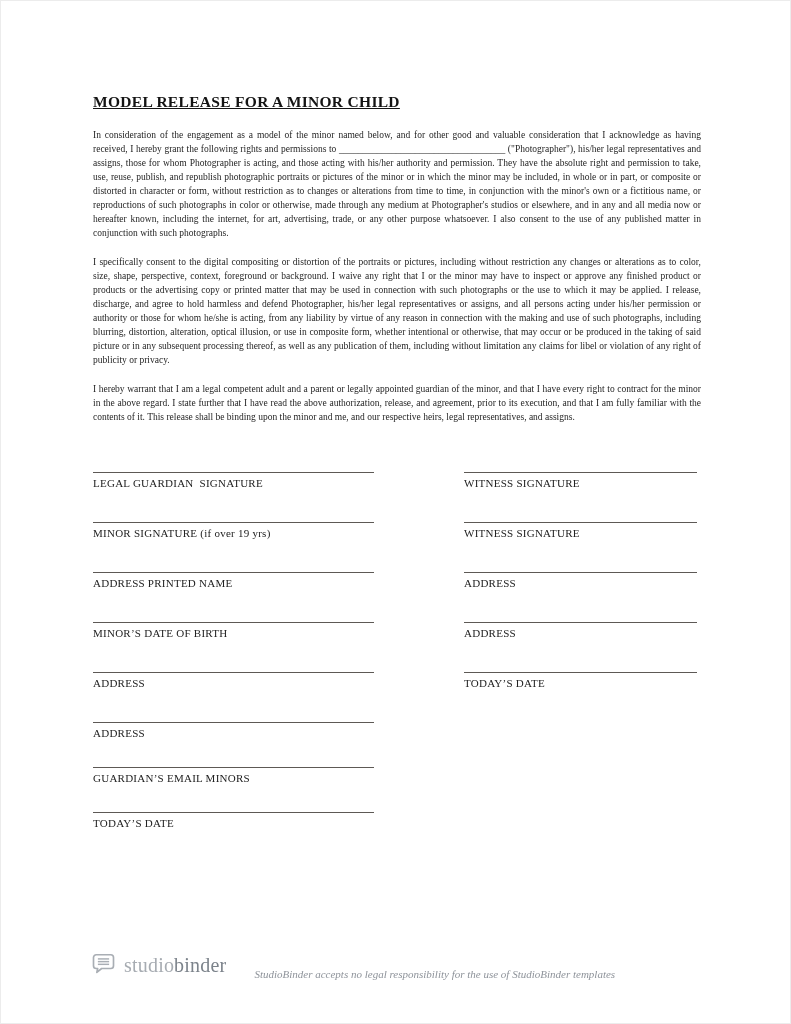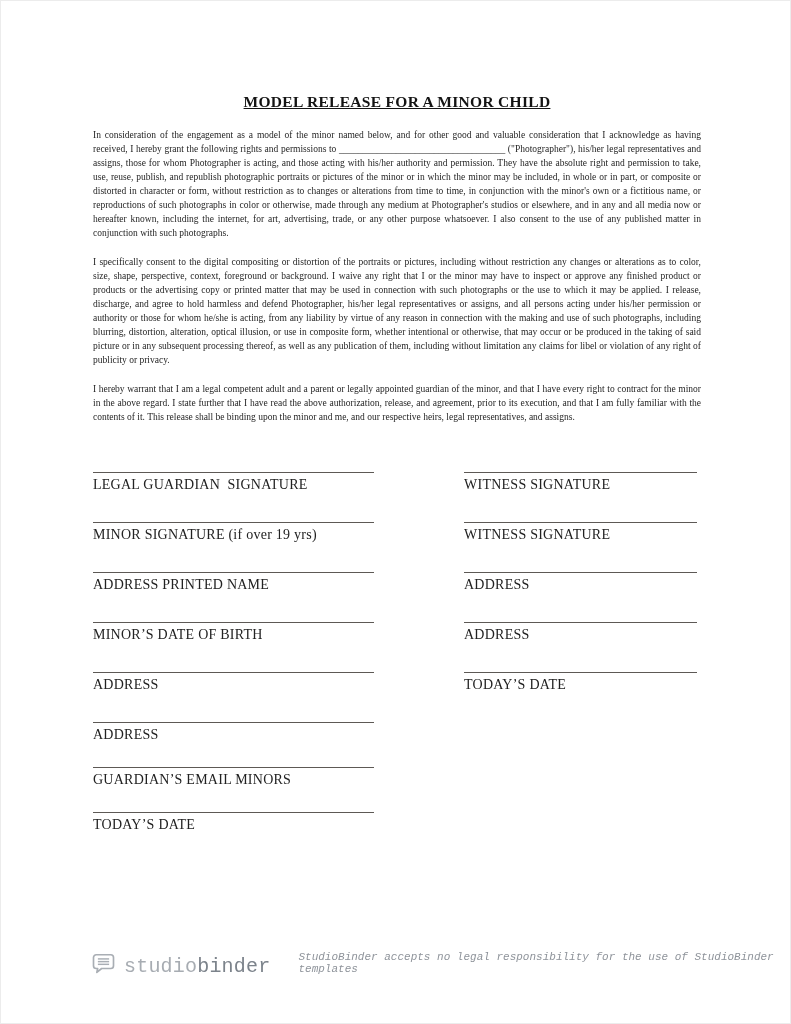--- a/index.html
+++ b/index.html
@@ -16,21 +16,21 @@
   }
   .content {
     position: absolute;
     left: 92px;
     top: 92px;
     width: 608px;
   }
   .doc-title {
     font-size: 15.5px;
     font-weight: bold;
-    text-align: center;
+    text-align: left;
     text-decoration: underline;
     letter-spacing: 0.3px;
     color: #141414;
     margin-bottom: 17px;
   }
   .doc-paragraph {
     font-size: 9.5px;
     line-height: 14px;
     text-align: justify;
     color: #1e1e1e;
@@ -45,33 +45,33 @@
   .sig-col.right { left: 463px; width: 233px; }
   .sig-field { height: 50px; }
   .sig-col.left .sig-field:nth-child(n+6) { height: 45px; }
   .sig-line {
     width: 100%;
     height: 0;
     border-top: 1px solid #5d5955;
   }
   .sig-label {
     margin-top: 4px;
-    font-size: 14px;
+    font-size: 11px;
     letter-spacing: 0.25px;
     color: #222222;
     white-space: pre-wrap;
     font-family: Liberation Serif, serif;
   }
   .footer {
     position: absolute;
     left: 89px;
     top: 950px;
     display: flex;
-    align-items: flex-start;
-    font-family: Liberation Mono, monospace;
+    align-items: flex-end;
+    font-family: Liberation Serif, serif;
   }
   .logo { display: flex; align-items: center; }
   .logo-icon { display: inline-block; }
   .logo-text {
     margin-left: 7px;
     font-size: 20px;
     letter-spacing: 0.2px;
   }
   .logo-studio { color: #a7acb2; font-weight: 300; }
   .logo-binder { color: #7c838b; font-weight: 400; }

